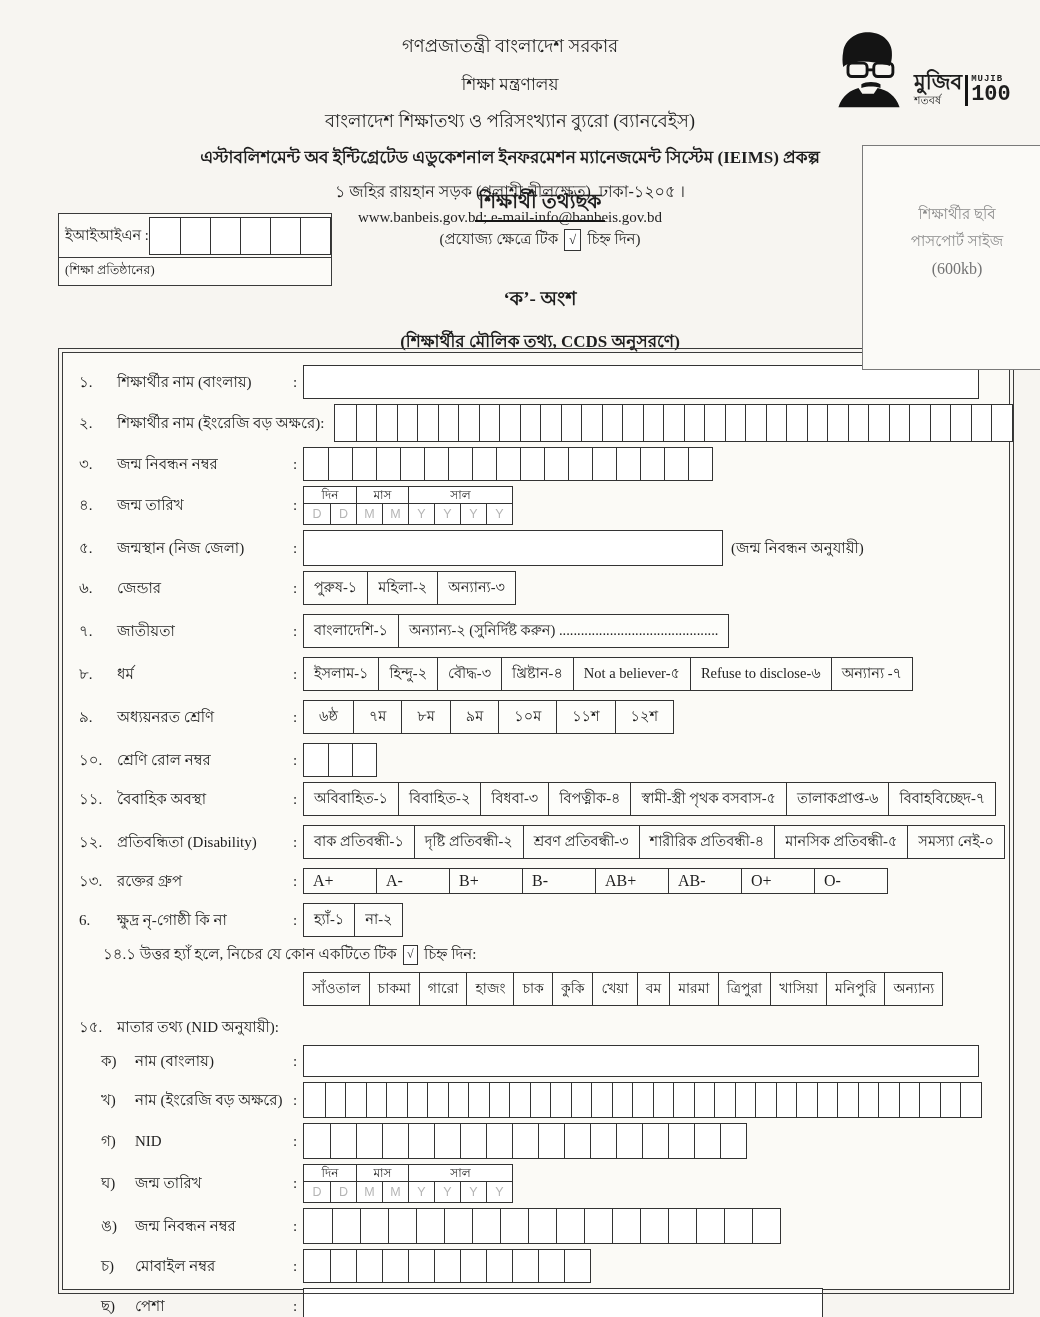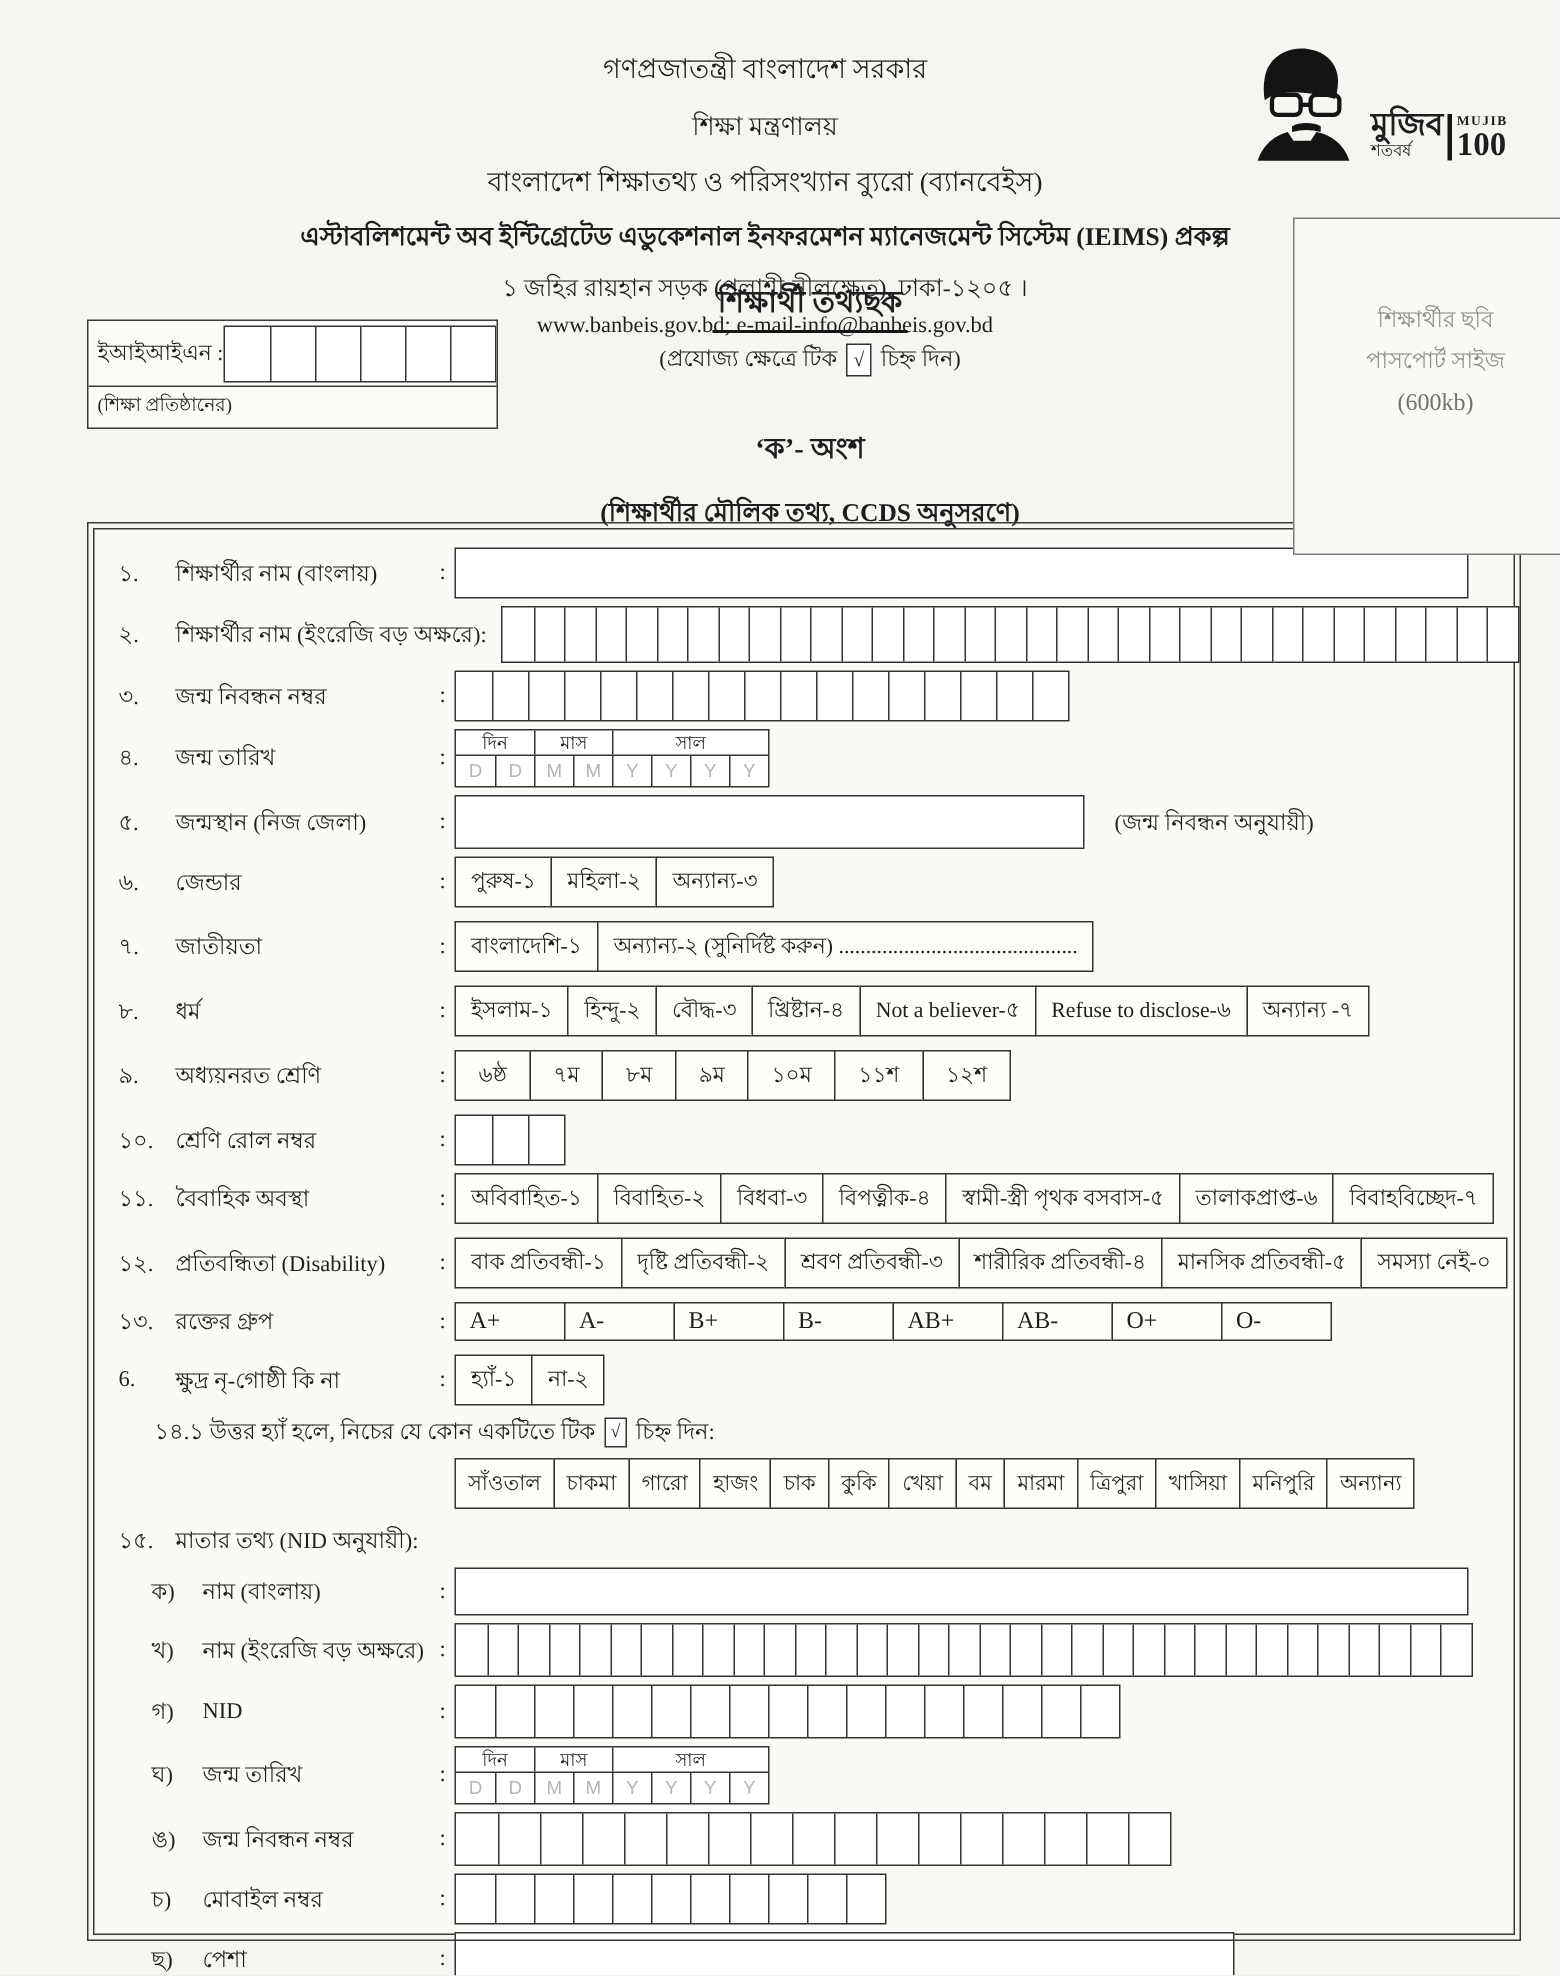--- a/index.html
+++ b/index.html
@@ -20,21 +20,21 @@
   .hdr .h3 { font-size:18px; margin-bottom:6px; }
   .hdr .h4 { font-size:17px; font-weight:bold; margin-bottom:7px; }
   .hdr .h5 { font-size:16px; margin-bottom:3px; }
   .hdr .h6 { font-size:15px; }
   
   .logo { position:absolute; top:26px; right:44px; width:170px; display:flex; align-items:flex-end; gap:2px; }
   .logo-text { display:flex; align-items:flex-end; gap:3px; padding-bottom:6px; }
   .lt-bn { display:flex; flex-direction:column; line-height:1; }
   .lt-bn .big { font-size:21px; font-weight:bold; }
   .lt-bn .sm  { font-size:11px; margin-top:2px; }
-  .lt-en { display:flex; flex-direction:column; line-height:1; border-left:3px solid #141414; padding-left:3px; }
+  .lt-en { display:flex; flex-direction:column; line-height:1; border-left:3px solid #141414; padding-left:3px;font-family:Liberation Mono, monospace; }
   .lt-en .sm { font-size:9px; font-weight:bold; letter-spacing:1px; }
   .lt-en .big{ font-size:22px; font-weight:bold; }
   
   .photo { position:absolute; left:862px; top:145px; width:190px; height:225px;
            border:1px solid #7a7a7a; background:#fbfaf7; z-index:5;
            text-align:center; color:#8c8c8c; font-size:15px; padding-top:55px; line-height:1.8;font-family:Liberation Serif, serif; }
   .photo .kb { font-size:16px; color:#737373; }
   
   .eiin { position:absolute; left:58px; top:213px; width:274px; border:1px solid #3a3a3a; background:#fcfbf8; }
   .eiin-top { display:flex; align-items:center; border-bottom:1px solid #3a3a3a; height:44px; padding-left:6px; }
@@ -55,21 +55,21 @@
   .row { display:flex; align-items:center; margin-bottom:5px; font-size:15px; }
   .row .num { flex:0 0 38px; }
   .row .lbl { flex:0 0 176px; white-space:nowrap; overflow:visible; }
   .row .col { flex:0 0 10px; }
   .row.sub .num { flex:0 0 56px; padding-left:22px; }
   .row.sub .lbl { flex:0 0 158px; }
   .g2 { margin-bottom:9px; }
   .box { display:inline-block; border:1px solid #333; background:#fff; }
   .w676 { width:676px; } .w420 { width:420px; } .w520 { width:520px; }
   .h32 { height:32px; } .h34 { height:34px; } .h36 { height:36px; } .h38 { height:38px; }
-  .note { font-size:15px; margin-left:20px; white-space:nowrap; }
+  .note { font-size:15px; margin-left:8px; white-space:nowrap; }
   
   .cells { display:inline-flex; border:1px solid #333; background:#fff; }
   .cell { border-left:1px solid #333; display:flex; align-items:center; justify-content:center;
           font-family:"Liberation Sans","DejaVu Sans",sans-serif; font-size:12.5px; color:#b5b5b5; }
   .cell:first-child { border-left:none; }
   .cw205 .cell { width:20.5px; } .cw24 .cell { width:24px; } .cw26 .cell { width:26px; } .cw28 .cell { width:28px; } .cw30 .cell { width:30px; }
   
   .opts { display:flex; }
   .opt { border:1px solid #333; background:#fdfdfa; padding:4px 10px; font-size:14.5px;
          margin-left:-1px; white-space:nowrap; display:flex; align-items:center; }

